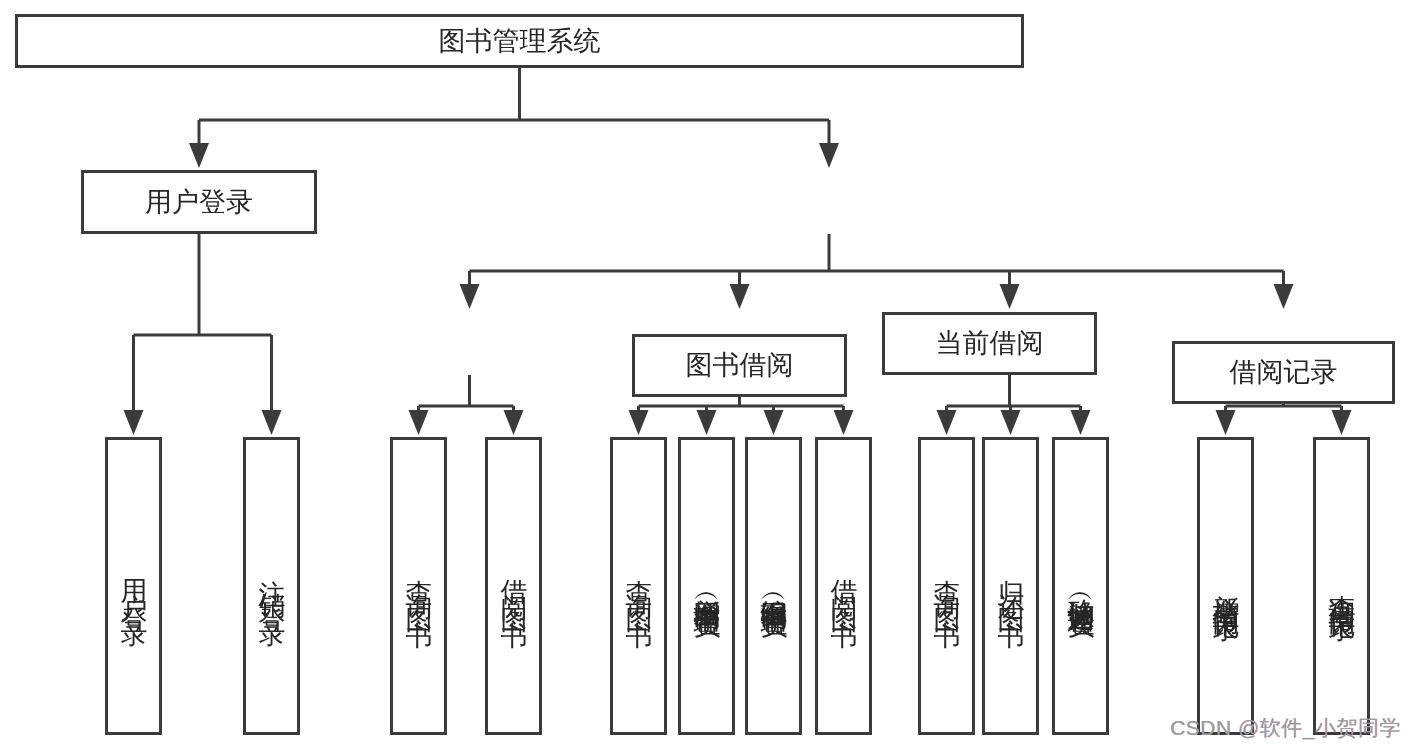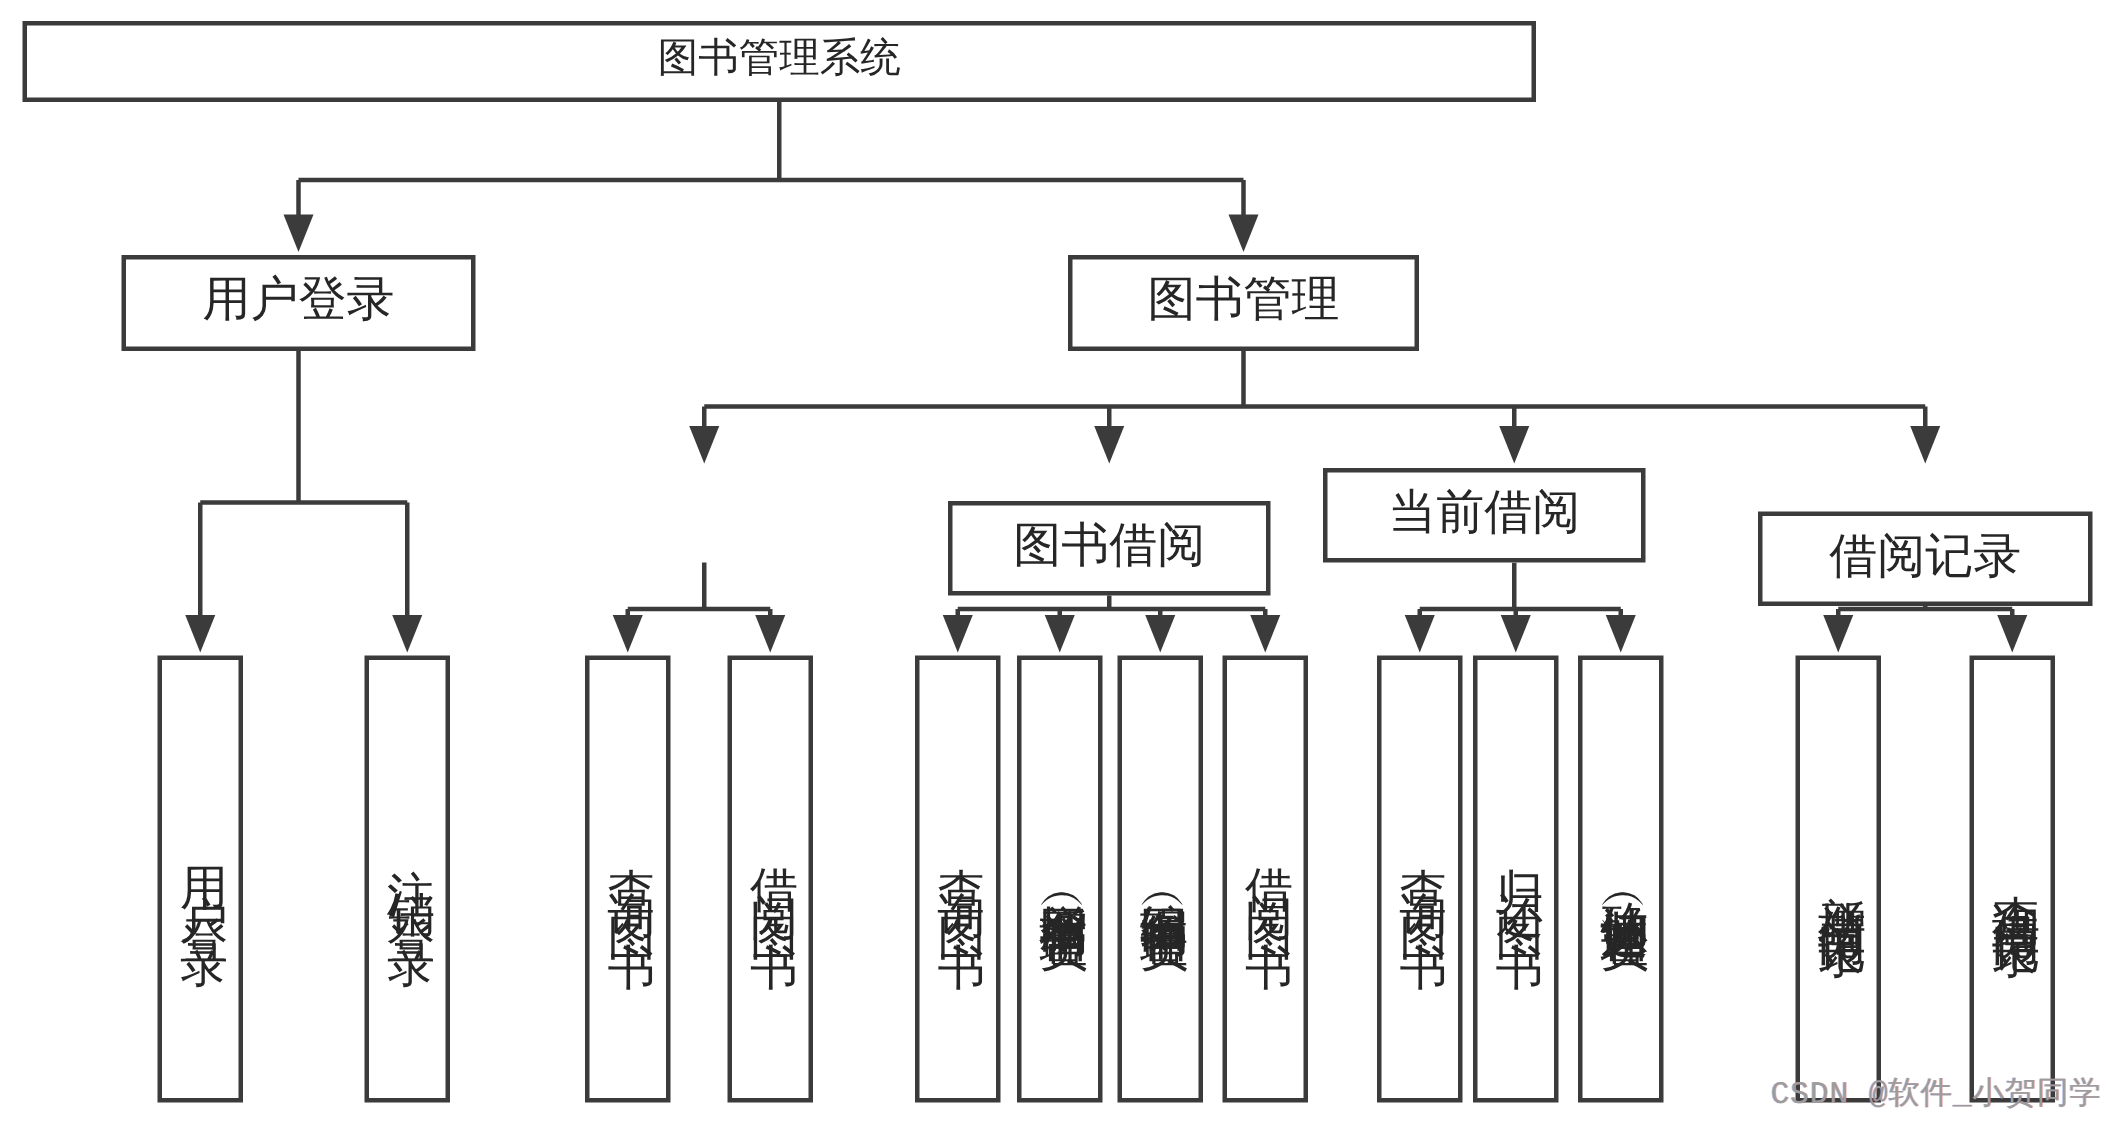--- a/index.html
+++ b/index.html
@@ -1,38 +1,38 @@
 <!DOCTYPE html>
 <html><head>
 <meta charset="utf-8">
 <style>
   html, body { margin: 0; padding: 0; background: #ffffff; }
   #stage {
     position: relative;
     width: 1405px;
     height: 747px;
     background: #ffffff;
-    font-family: Liberation Mono, monospace;
+    font-family: Liberation Sans, sans-serif;
     overflow: hidden;
   }
   #connectors {
     position: absolute;
     left: 0; top: 0;
     width: 1405px; height: 747px;
   }
   .node {
     position: absolute;
     box-sizing: border-box;
     background: #ffffff;
     border: 3px solid #3b3b3b;
     display: flex;
     align-items: center;
     justify-content: center;
     color: #262626;
-    font-size: 32px;
+    font-size: 27px;
     line-height: 1;
     white-space: nowrap;
   }
   .root-node  { left: 15px;  top: 14px;  width: 1009px; height: 54px; font-size: 27px; }
   .l2 { top: 170px; height: 64px; }
   .l3 { top: 312px; height: 63px; width: 215px; }
   .leaf {
     top: 437px;
     width: 57px;
     height: 298px;
@@ -129,23 +129,20 @@
     </g>
   </svg>
 
   <div class="node root-node">
     <span>图书管理系统</span>
   </div>
 
   <div class="node l2" style="left:81px; width:236px;">
     <span>用户登录</span>
   </div>
-  <div class="node l2" style="left:712px; width:234px;">
-    <span>图书管理</span>
-  </div>
 
   <div class="node l3" style="left:632px;margin-top:22px;">
     <span>图书借阅</span>
   </div>
   <div class="node l3" style="left:882px;">
     <span>当前借阅</span>
   </div>
   <div class="node l3" style="left:1172px; width:223px;margin-top:29px;">
     <span>借阅记录</span>
   </div>

